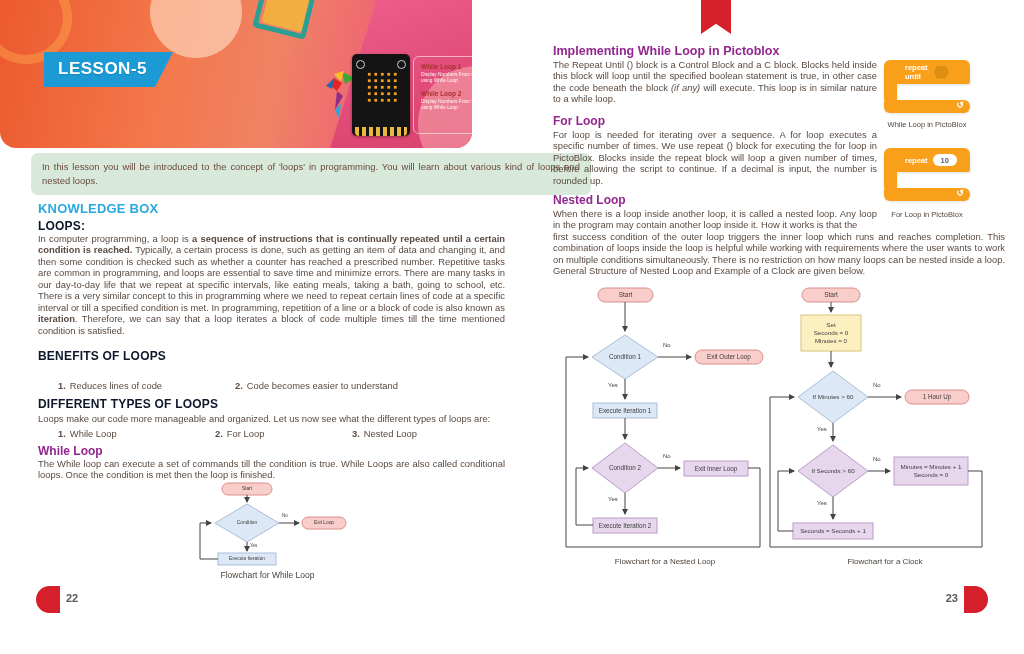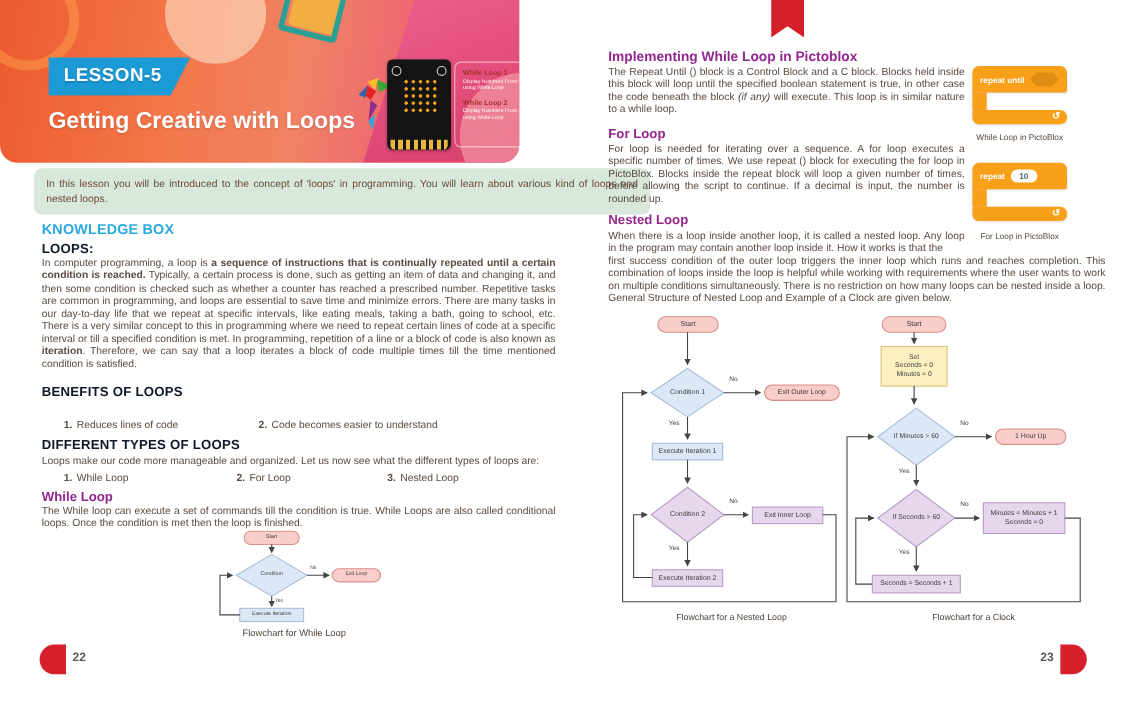--- a/index.html
+++ b/index.html
@@ -61,21 +61,21 @@
   .fc{position:absolute;}
   .fc svg{position:absolute;left:0;top:0;}
   .fc-label{position:absolute;display:flex;align-items:center;justify-content:center;text-align:center;
         color:#3c3c3c;line-height:1.25;}
   .fc-caption{position:absolute;left:0;width:100%;text-align:center;color:#4d4239;}
   .yn{position:absolute;color:#3c3c3c;}
 
   
   .cblock{position:absolute;width:86px;filter:drop-shadow(0 1px 1px rgba(0,0,0,.12));}
   .cb-top{height:24px;background:#f9a01b;border-radius:6px 6px 2px 0;display:flex;align-items:center;
-        gap:5px;padding:0 7px;box-sizing:border-box;color:#fff;font-weight:bold;font-size:7.5px;}
+        gap:5px;padding:0 21px;box-sizing:border-box;color:#fff;font-weight:bold;font-size:7.5px;}
   .cb-hex{width:26px;height:13px;background:#dd8d12;
         clip-path:polygon(22% 0,78% 0,100% 50%,78% 100%,22% 100%,0 50%);}
   .cb-oval{background:#fff;color:#575e75;font-size:7.5px;font-weight:bold;border-radius:8px;
         padding:1.5px 8px;}
   .cb-mid{height:16px;border-left:13px solid #f9a01b;}
   .cb-bot{height:13px;background:#f9a01b;border-radius:2px 6px 6px 6px;position:relative;}
   .cb-arrow{position:absolute;right:6px;top:0px;color:#fff;font-size:9px;font-weight:bold;}
   .cb-caption{position:absolute;text-align:center;font-size:7.5px;color:#55463d;width:110px;}
 
   
@@ -96,21 +96,20 @@
 
     <div class="hero">
       <div class="hero-rings"></div>
       <div class="hero-circle"></div>
       <div class="sq sq-yellow"></div>
       <div class="sq sq-teal"></div>
       <div class="pink-panel">
         <div class="pink-circle"></div>
       </div>
       <div class="ribbon">LESSON-5</div>
-      <div class="hero-title">Getting Creative with Loops</div>
 
       <svg class="abs" style="left:326px;top:70px;" width="30" height="52" viewBox="0 0 30 52">
         <polygon points="16,2 29,8 19,14" fill="#3aaa35"></polygon>
         <polygon points="8,4 18,1 15,12" fill="#fcbf29"></polygon>
         <polygon points="8,8 16,13 11,21 4,15" fill="#e52421"></polygon>
         <polygon points="0,16 8,8 6,19" fill="#2e66b0"></polygon>
         <polygon points="11,21 17,26 9,40" fill="#8e2d8b"></polygon>
         <polygon points="9,40 15,34 13,48" fill="#29a8df"></polygon>
       </svg>
 

